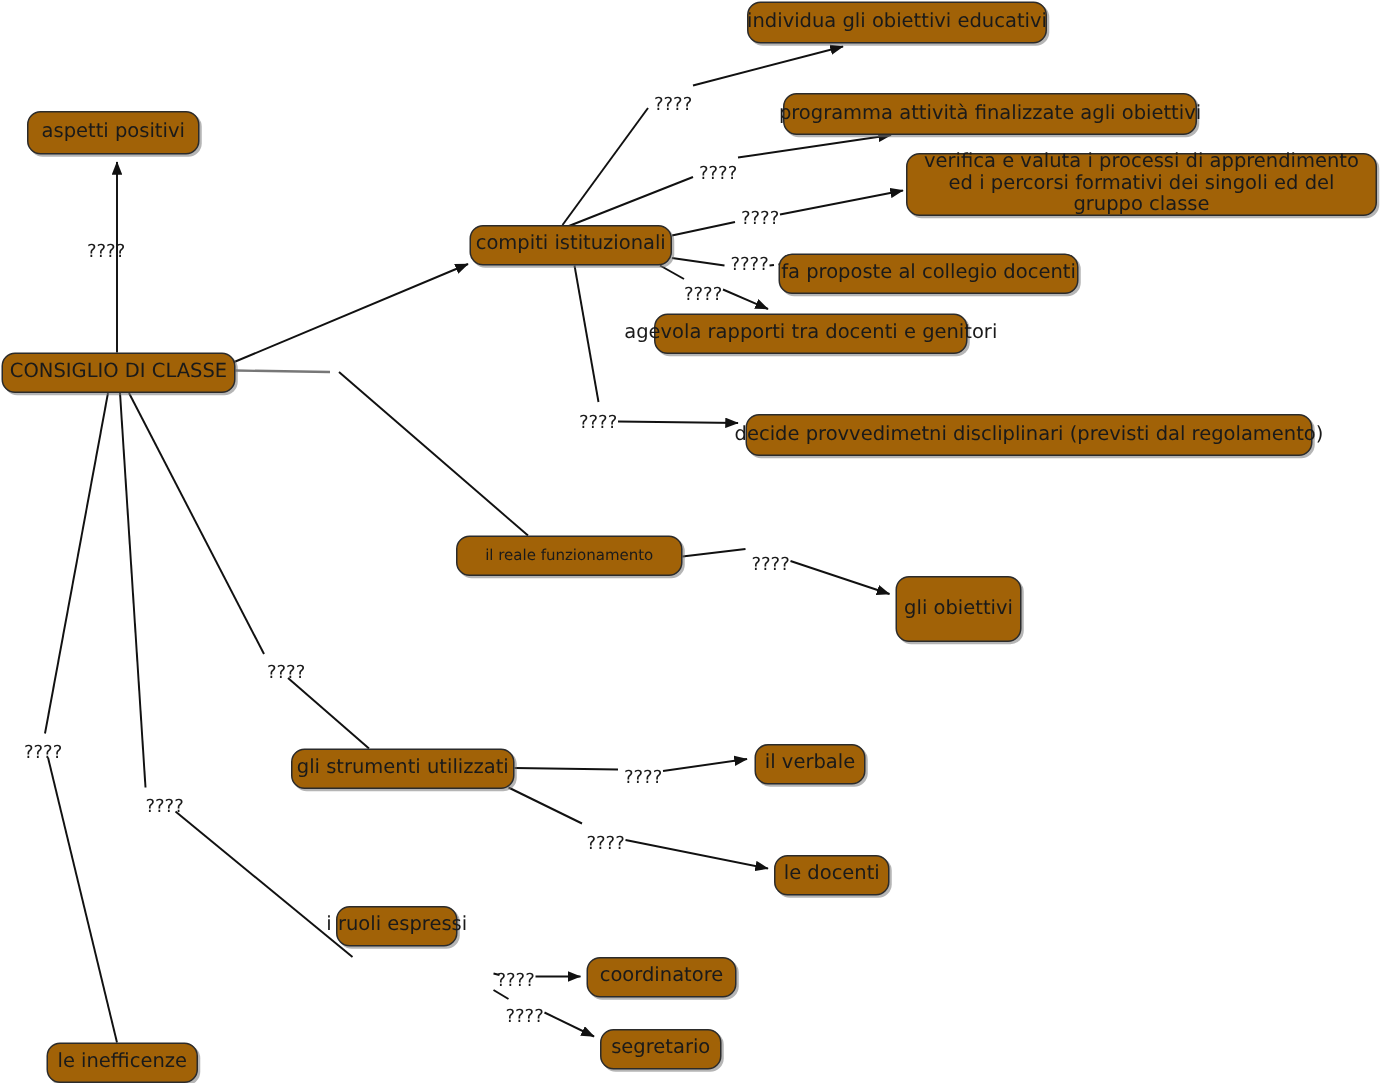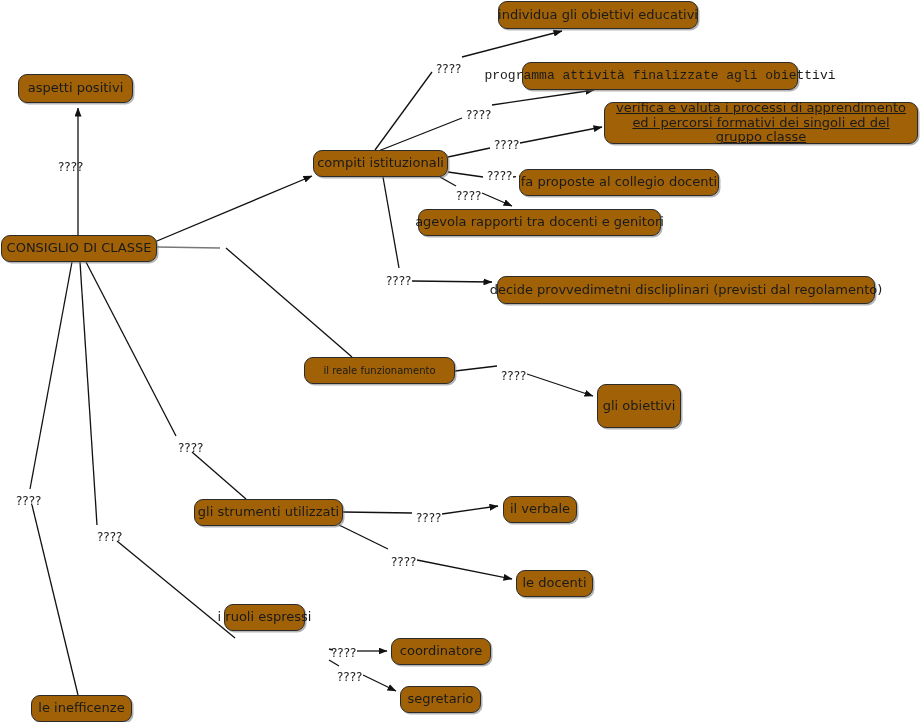--- a/index.html
+++ b/index.html
@@ -40,21 +40,20 @@
   }
   .node span {
     display: block;
     padding: 0 7px;
   }
   .node.multiline {
     white-space: normal;
   }
   .node.multiline span {
     padding: 0 9px;
-    text-decoration: underline;
   }
   .edge-label {
     position: absolute;
     font-family: "DejaVu Sans", sans-serif;
     font-size: 12px;
     color: #1a1a1a;
     background: transparent;
     white-space: nowrap;
     letter-spacing: 0px;
   }
@@ -110,30 +109,30 @@
       </div>
       <div class="node" style="left: 1px; top: 235px; width: 156px; height: 27px; font-size: 13px;">
         <span>CONSIGLIO DI CLASSE</span>
       </div>
       <div class="node" style="left: 313px; top: 150px; width: 135px; height: 27px; font-size: 13px;">
         <span>compiti istituzionali</span>
       </div>
       <div class="node" style="left: 498px; top: 1px; width: 200px; height: 28px; font-size: 13px;">
         <span>individua gli obiettivi educativi</span>
       </div>
-      <div class="node" style="left: 522px; top: 62px; width: 276px; height: 28px; font-size: 13px; font-family: Liberation Mono, monospace;">
+      <div class="node" style="left: 522px; top: 62px; width: 276px; height: 28px; font-size: 13px;">
         <span>programma attività finalizzate agli obiettivi</span>
       </div>
       <div class="node multiline" style="left: 604px; top: 102px; width: 314px; height: 42px; font-size: 13px;">
         <span>verifica e valuta i processi di apprendimento ed i percorsi formativi dei singoli ed del gruppo classe</span>
       </div>
       <div class="node" style="left: 519px; top: 169px; width: 200px; height: 27px; font-size: 13px;">
         <span>fa proposte al collegio docenti</span>
       </div>
-      <div class="node" style="left: 418px; top: 209px; width: 243px; height: 27px; font-size: 13px;">
+      <div class="node" style="left: 436px; top: 209px; width: 209px; height: 27px; font-size: 13px;">
         <span>agevola rapporti tra docenti e genitori</span>
       </div>
       <div class="node" style="left: 497px; top: 276px; width: 378px; height: 28px; font-size: 13px;">
         <span>decide provvedimetni discliplinari (previsti dal regolamento)</span>
       </div>
       <div class="node" style="left: 304px; top: 357px; width: 151px; height: 27px; font-size: 10px;">
         <span>il reale funzionamento</span>
       </div>
       <div class="node" style="left: 597px; top: 384px; width: 84px; height: 44px; font-size: 13px;">
         <span>gli obiettivi</span>

